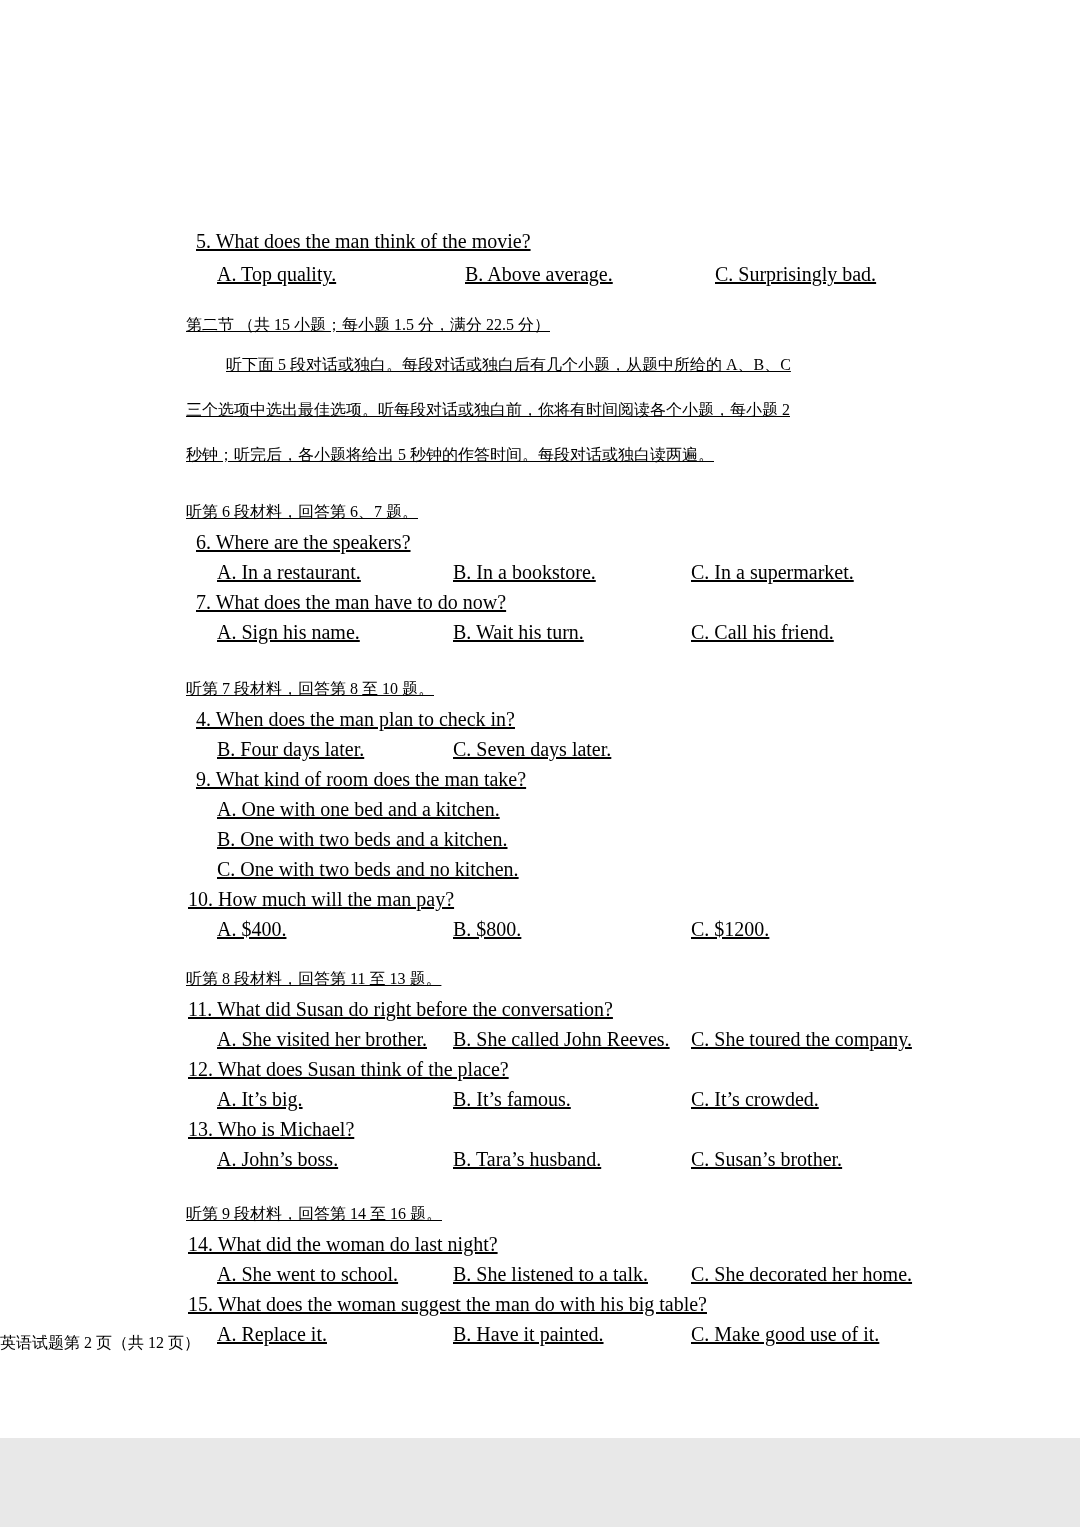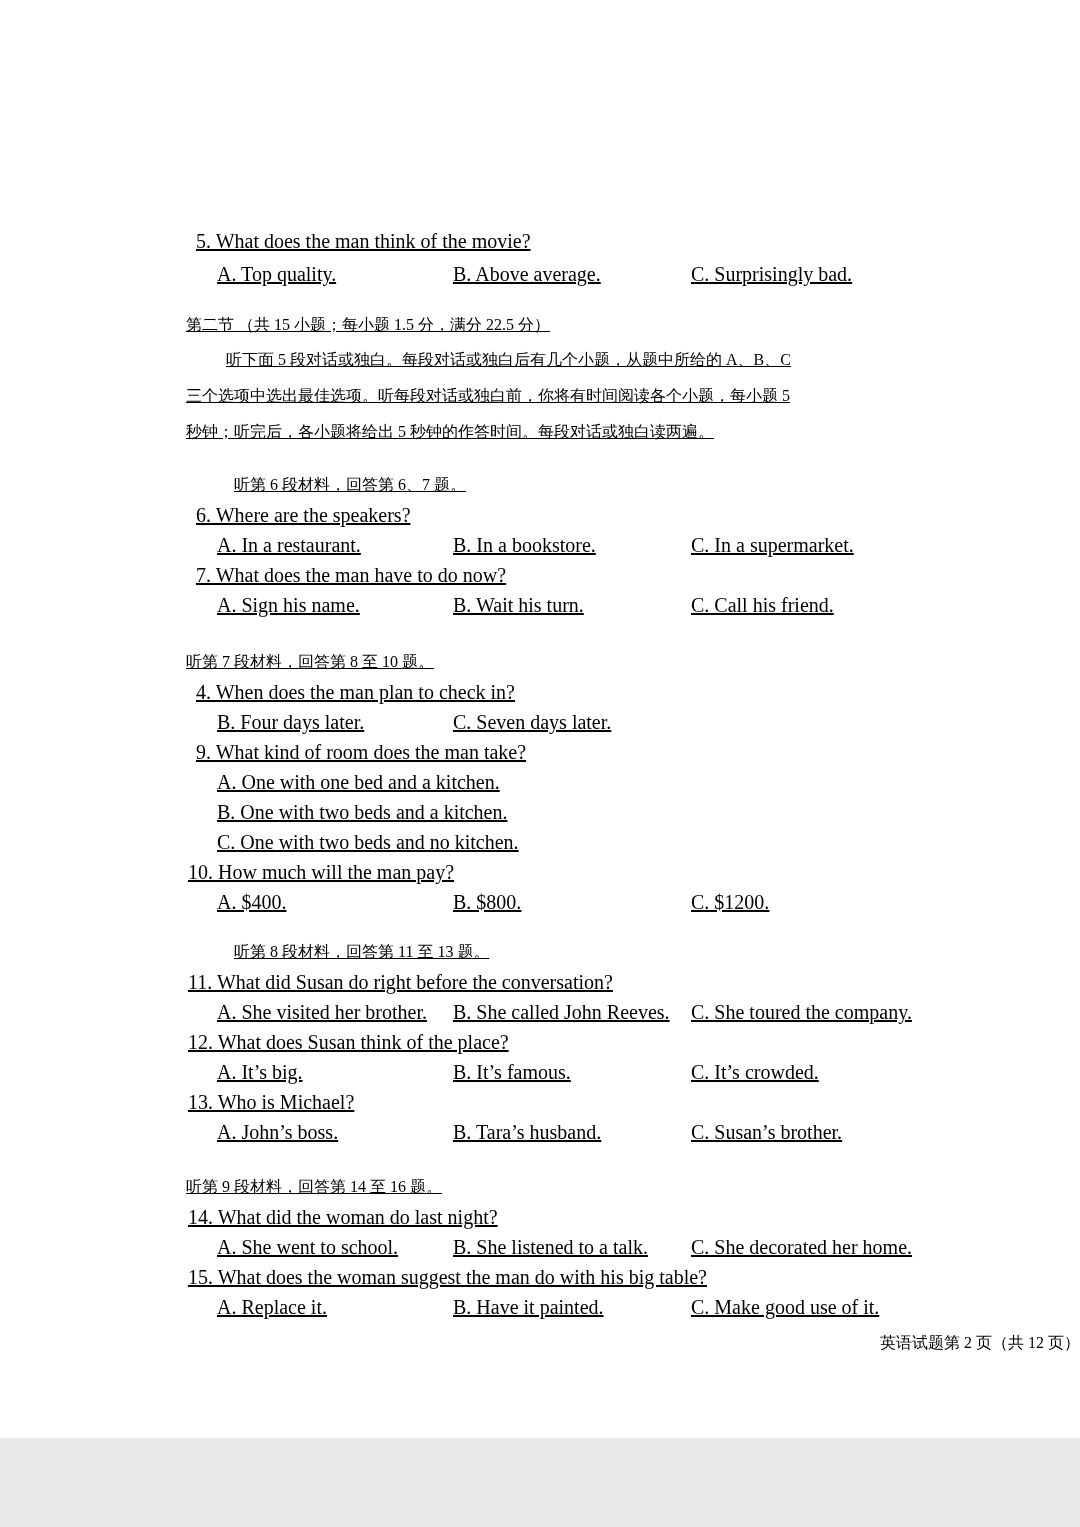--- a/index.html
+++ b/index.html
@@ -21,57 +21,57 @@
   }
   .stem { white-space: nowrap; }
   .stem.d1 { padding-left: 10px; }  
   .stem.d2 { padding-left: 2px; }
   .opts {
     display: grid;
     grid-template-columns: 236px 238px auto;
     padding-left: 31px;
     white-space: nowrap;
   }
-  .opts.gap3 { margin-top: 3px; }
+  .opts.gap3 { margin-top: 3px; gap: 12px; }
   .optline { padding-left: 31px; white-space: nowrap; }
   .zh { font-size: 16px; }
   .sec-title { margin-top: 21px; line-height: 30px; }
   .para { margin-top: 2px; }
-  .para-line { line-height: 36px; }
+  .para-line { line-height: 45px; }
   .para-line.indent { text-indent: 40px; }
   .heading { line-height: 30px; }
-  .mt20 { margin-top: 20px; margin-left: 48px; }
+  .mt20 { margin-top: 20px; }
   .mt27 { margin-top: 27px; }
   .mt25 { margin-top: 25px; }
   .footer {
     position: absolute;
     top: 1328px;
     left: 0;
     right: 0;
-    text-align: right;
+    text-align: left;
     line-height: 30px;
   }
 </style>
 </head>
 <body>
 
 <div class="page">
   <div class="content">
 
     <div class="stem d1">5. What does the man think of the movie?</div>
     <div class="opts gap3">
       <span>A. Top quality.</span>
       <span>B. Above average.</span>
       <span>C. Surprisingly bad.</span>
     </div>
 
     <div class="zh sec-title">第二节 （共 15 小题；每小题 1.5 分，满分 22.5 分）</div>
     <div class="zh para">
       <div class="para-line indent">听下面 5 段对话或独白。每段对话或独白后有几个小题，从题中所给的 A、B、C</div>
-      <div class="para-line">三个选项中选出最佳选项。听每段对话或独白前，你将有时间阅读各个小题，每小题 5</div>
+      <div class="para-line">三个选项中选出最佳选项。听每段对话或独白前，你将有时间阅读各个小题，每小题 2</div>
       <div class="para-line">秒钟；听完后，各小题将给出 5 秒钟的作答时间。每段对话或独白读两遍。</div>
     </div>
 
     <div class="zh heading mt20">听第 6 段材料，回答第 6、7 题。</div>
     <div class="stem d1">6. Where are the speakers?</div>
     <div class="opts">
       <span>A. In a restaurant.</span>
       <span>B. In a bookstore.</span>
       <span>C. In a supermarket.</span>
     </div>

